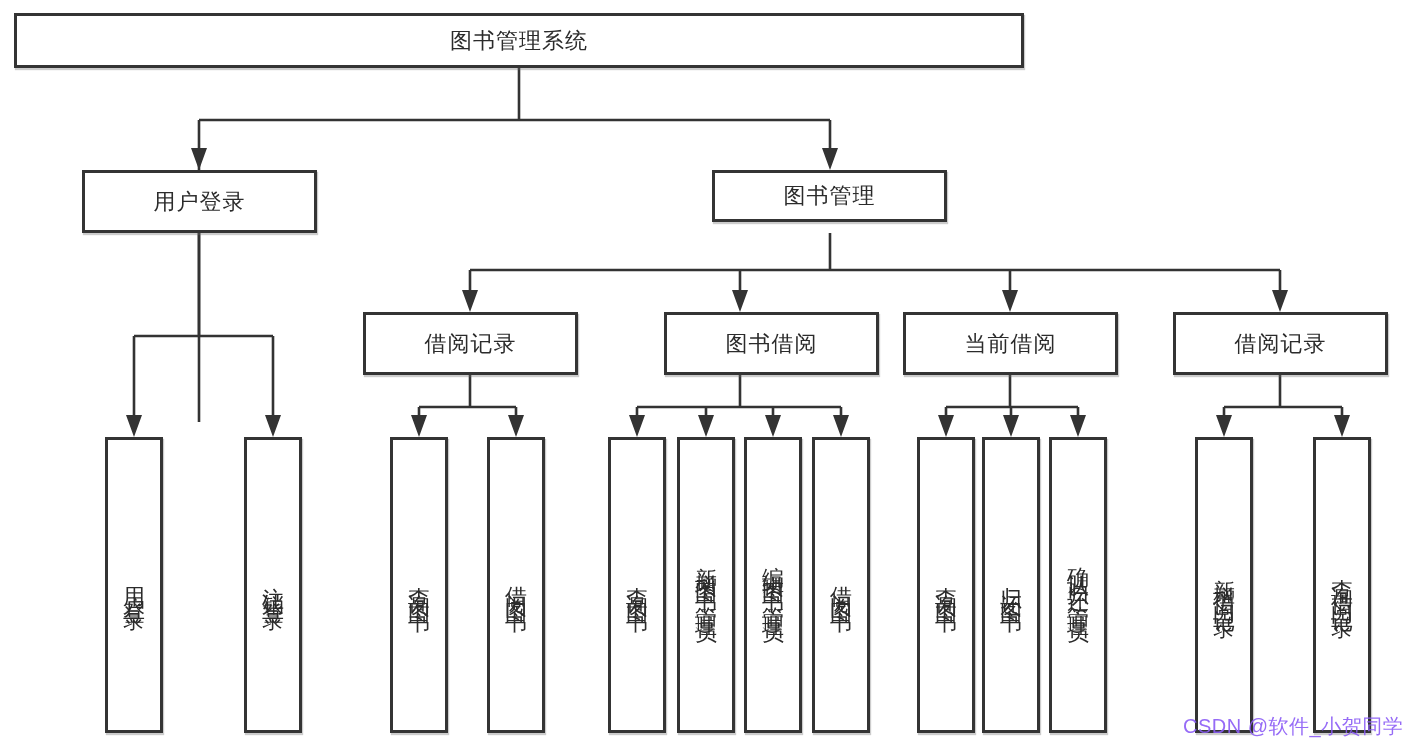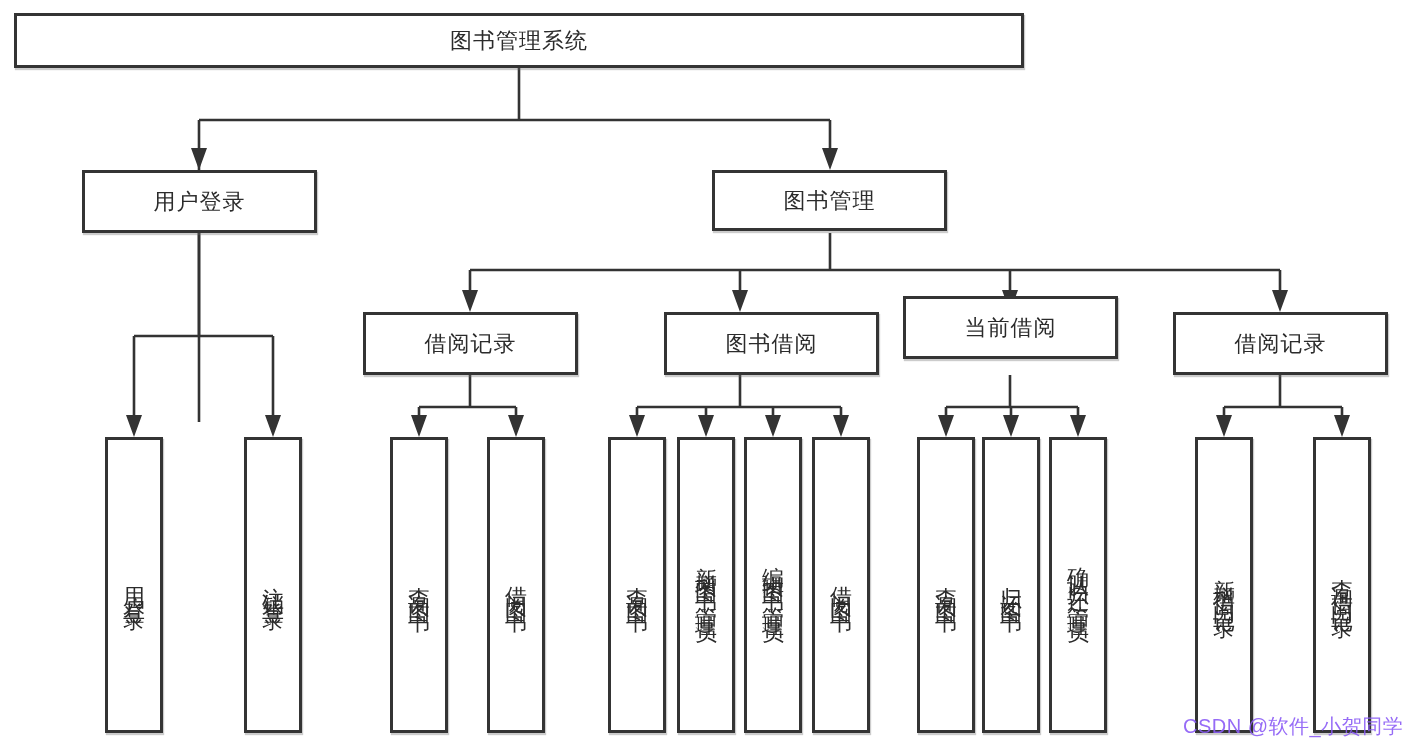--- a/index.html
+++ b/index.html
@@ -78,31 +78,31 @@
     </g>
   </svg>
 
   <div class="box" style="left:14px;top:13px;width:1010px;height:55px;">
     <span class="hlabel">图书管理系统</span>
   </div>
 
   <div class="box" style="left:82px;top:170px;width:235px;height:63px;">
     <span class="hlabel">用户登录</span>
   </div>
-  <div class="box" style="left:712px;top:170px;width:235px;height:61px;">
+  <div class="box" style="left:712px;top:170px;width:235px;height:52px;">
     <span class="hlabel">图书管理</span>
   </div>
 
   <div class="box" style="left:363px;top:312px;width:215px;height:63px;">
     <span class="hlabel">借阅记录</span>
   </div>
   <div class="box" style="left:664px;top:312px;width:215px;height:63px;">
     <span class="hlabel">图书借阅</span>
   </div>
-  <div class="box" style="left:903px;top:296px;width:215px;height:63px;">
+  <div class="box" style="left:903px;top:312px;width:215px;height:63px;">
     <span class="hlabel">当前借阅</span>
   </div>
   <div class="box" style="left:1173px;top:312px;width:215px;height:63px;">
     <span class="hlabel">借阅记录</span>
   </div>
 
   <div class="box vbox" style="left:105px;top:437px;width:58px;height:296px;">
     <span class="vlabel">用户登录</span>
   </div>
   <div class="box vbox" style="left:244px;top:437px;width:58px;height:296px;">

